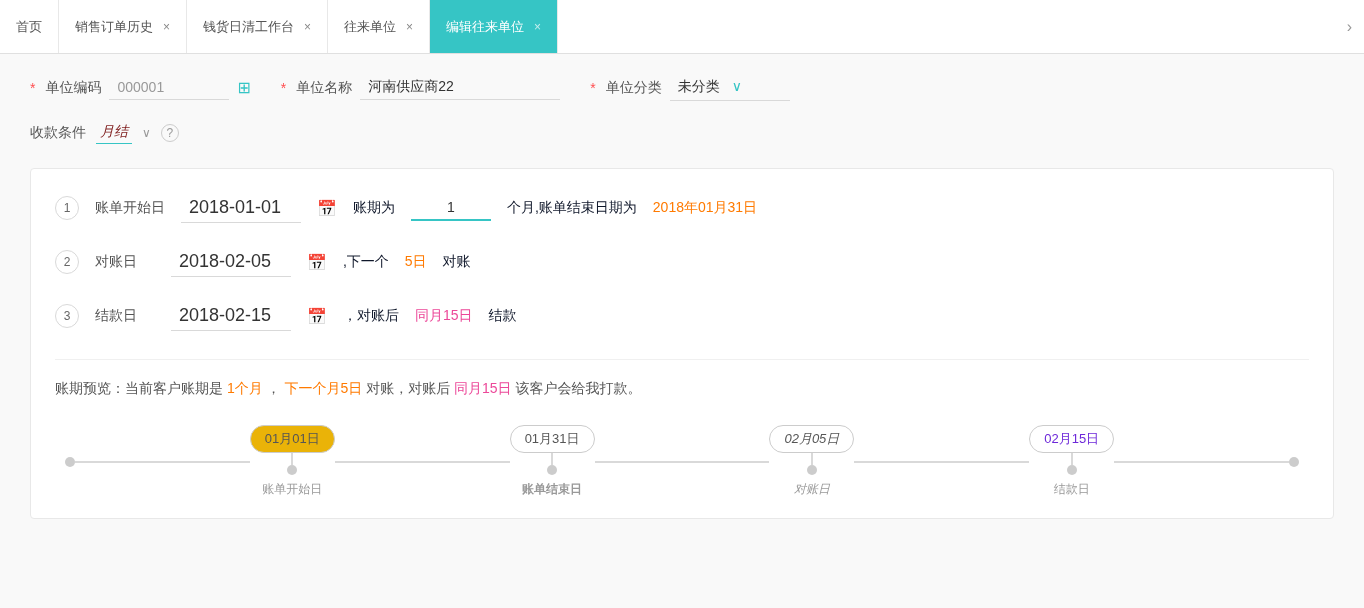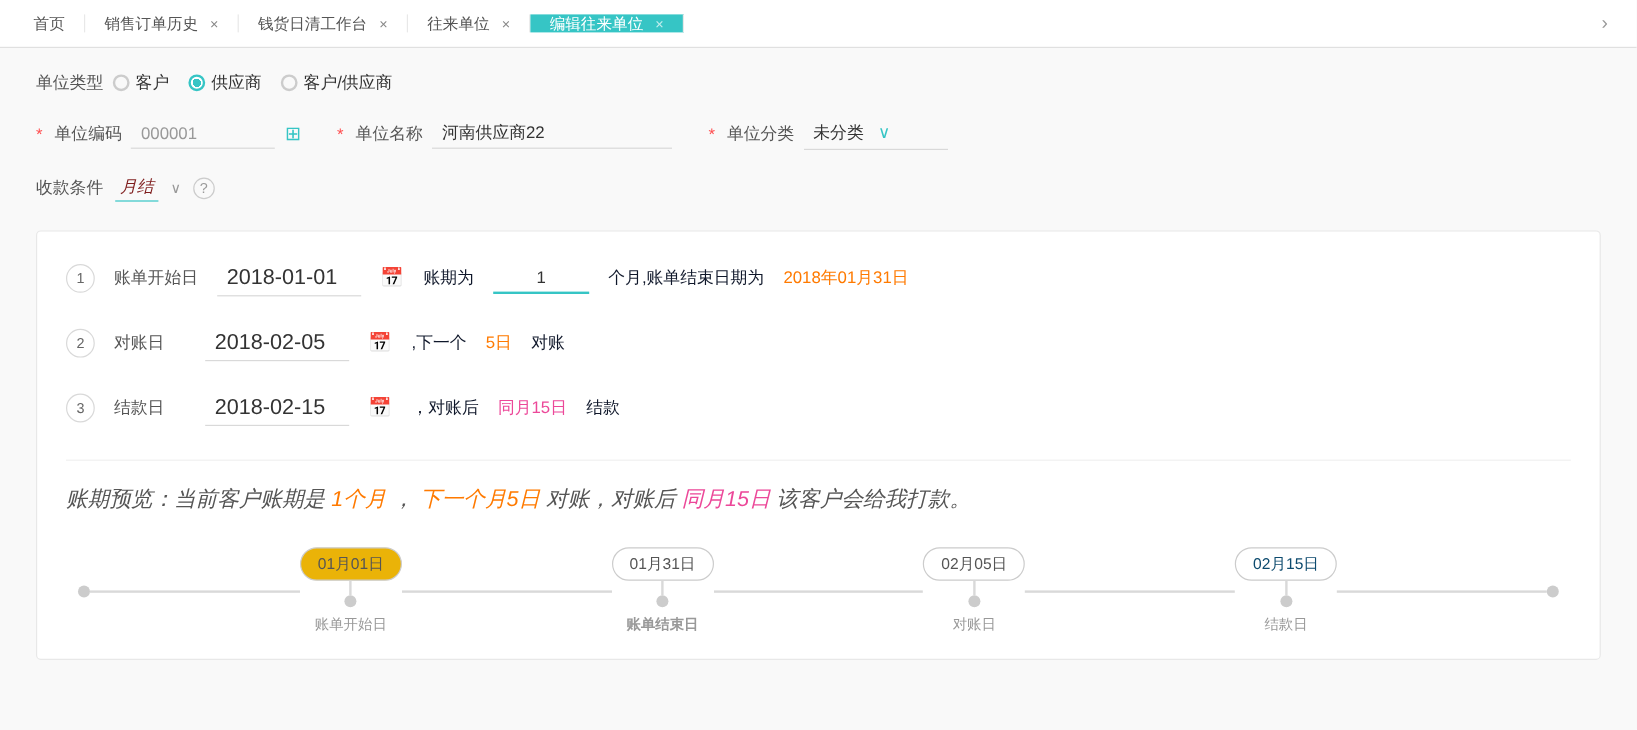--- a/index.html
+++ b/index.html
@@ -4,22 +4,22 @@
   <style>
     * { box-sizing: border-box; margin: 0; padding: 0; }
     body { font-family: 'Microsoft YaHei', Arial, sans-serif; font-size: 14px; color: #333; background: #f5f5f5; }
 
     
     .tab-bar {
       display: flex;
       align-items: center;
       background: #fff;
       border-bottom: 1px solid #e0e0e0;
-      padding: 12px;
-      height: 40px;
+      padding: 0;
+      height: 54px;
     }
     .tab {
       display: flex;
       align-items: center;
       padding: 0 16px;
       height: 100%;
       cursor: pointer;
       font-size: 13px;
       color: #555;
       border-right: 1px solid #e8e8e8;
@@ -238,25 +238,24 @@
       width: 80px;
       text-align: center;
     }
 
     .text-normal { color: #0f172a; }
     .text-orange { color: #ff7a00; }
     .text-teal { color: #ec4899; }
 
     
     .preview-text {
-      font-size: 18px;
+      font-size: 14px;
       color: #555;
       margin-bottom: 24px;
       line-height: 1.8;
-      font-style: italic;
     }
   </style>
 </head>
 <body>
 
 <div class="tab-bar">
   <div class="tab">
     <span>首页</span>
   </div>
   <div class="tab">
@@ -273,39 +272,20 @@
   </div>
   <div class="tab active">
     <span>编辑往来单位</span>
     <span class="tab-close">×</span>
   </div>
   <div class="tab-expand">›</div>
 </div>
 
 <div class="main-content">
 
-  <div class="form-row">
-    <div class="form-field">
-      <span class="form-label">单位类型</span>
-      <div class="radio-group">
-        <label class="radio-item">
-          <span class="radio-circle"></span>
-          <span>客户</span>
-        </label>
-        <label class="radio-item">
-          <span class="radio-circle checked"></span>
-          <span>供应商</span>
-        </label>
-        <label class="radio-item">
-          <span class="radio-circle"></span>
-          <span>客户/供应商</span>
-        </label>
-      </div>
-    </div>
-  </div>
 
   <div class="form-row">
     <div class="form-field">
       <span class="required-star">*</span>
       <span class="form-label">单位编码</span>
       <input type="text" class="text-input unit-code-input" value="000001" style="">
       <span class="calendar-icon">⊞</span>
     </div>
     <div class="form-field">
       <span class="required-star">*</span>
@@ -389,31 +369,31 @@
 
         <div style="display:flex;flex-direction:column;align-items:center;">
           <div style="border:1px solid #ccc;border-radius:20px;padding:4px 14px;font-size:13px;color:#555;background:#fff;white-space:nowrap;">01月31日</div>
           <div style="width:2px;height:12px;background:#d9d9d9;"></div>
           <div style="width:10px;height:10px;border-radius:50%;background:#ccc;"></div>
           <div style="font-size:12px;color:#999;white-space:nowrap;margin-top:6px;font-weight:bold;">账单结束日</div>
         </div>
 
         <div style="flex:1;height:2px;background:#d9d9d9;"></div>
 
-        <div style="display:flex;flex-direction:column;align-items:center;">
+        <div style="display:flex;flex-direction:column;align-items:center;font-style:italic;">
           <div style="border:1px solid #ccc;border-radius:20px;padding:4px 14px;font-size:13px;color:#555;background:#fff;white-space:nowrap;">02月05日</div>
           <div style="width:2px;height:12px;background:#d9d9d9;"></div>
           <div style="width:10px;height:10px;border-radius:50%;background:#ccc;"></div>
           <div style="font-size:12px;color:#999;white-space:nowrap;margin-top:6px;">对账日</div>
         </div>
 
         <div style="flex:1;height:2px;background:#d9d9d9;"></div>
 
         <div style="display:flex;flex-direction:column;align-items:center;">
-          <div style="border:1px solid #ccc;border-radius:20px;padding:4px 14px;font-size:13px;color:#0c4a6e;background:#fff;white-space:nowrap;">02月15日</div>
+          <div style="border:1px solid #ccc;border-radius:20px;padding:4px 14px;font-size:13px;color:#6d28d9;background:#fff;white-space:nowrap;">02月15日</div>
           <div style="width:2px;height:12px;background:#d9d9d9;"></div>
           <div style="width:10px;height:10px;border-radius:50%;background:#ccc;"></div>
           <div style="font-size:12px;color:#999;white-space:nowrap;margin-top:6px;">结款日</div>
         </div>
 
         <div style="flex:1;height:2px;background:#d9d9d9;"></div>
 
         <div style="width:10px;height:10px;border-radius:50%;background:#ccc;flex-shrink:0;"></div>
       </div>
     </div>

